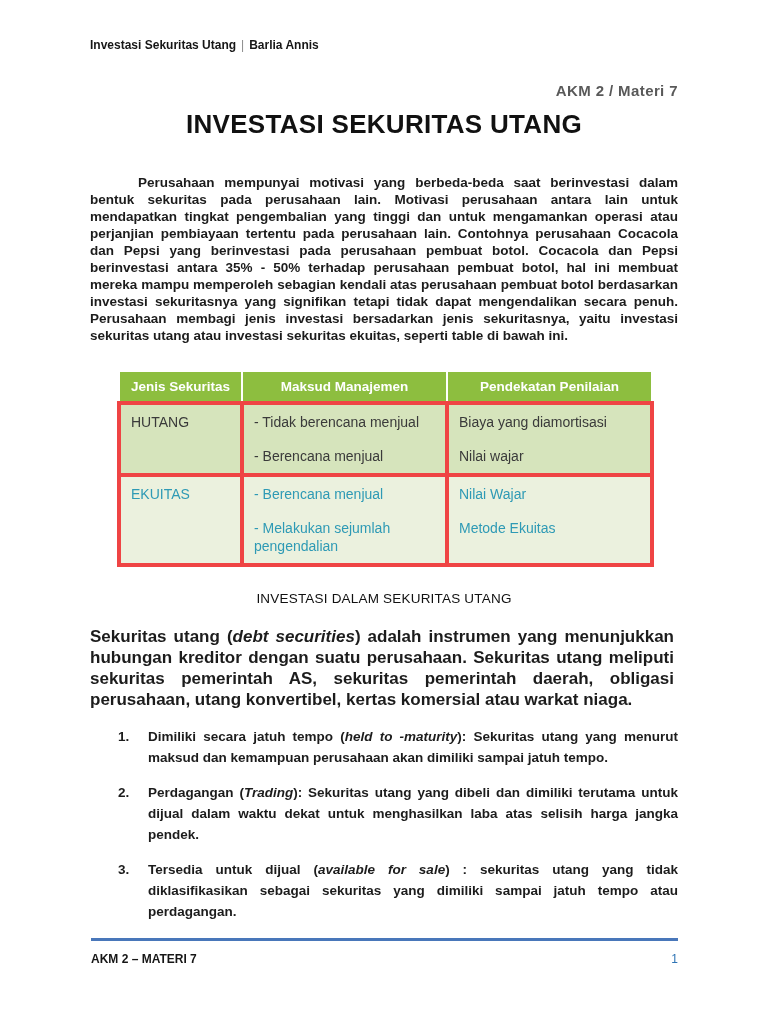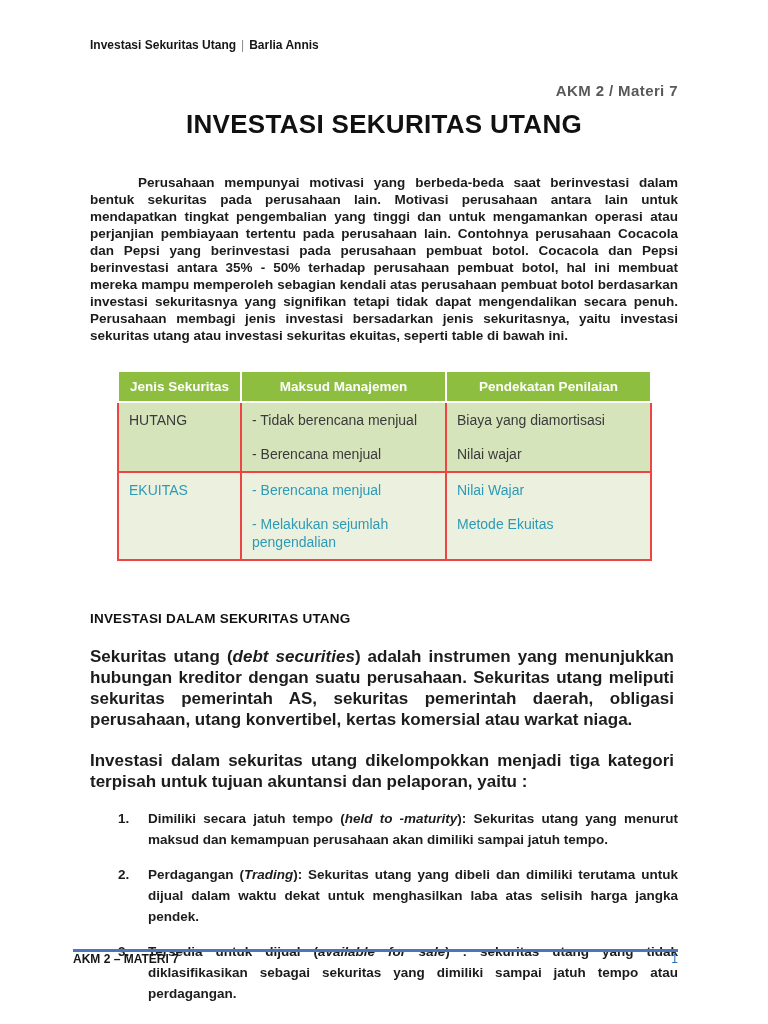--- a/index.html
+++ b/index.html
@@ -81,63 +81,64 @@
     background: var(--table-header-bg, #8DBE3F);
     color: #ffffff;
     font-weight: 700;
     font-size: 13.5px;
     padding: 7px 6px;
     border: 2px solid #ffffff;
   }
   .sec-table td {
     padding: 8px 10px;
     vertical-align: top;
-    border: 2px solid #ef4444;
+    border: 4px solid #ef4444;
     line-height: 18px;
   }
   .row-hutang td {
     background: var(--row1-bg, #D6E4BC);
     color: #3a3a3a;
   }
   .row-ekuitas td {
     background: var(--row2-bg, #EBF1DE);
     color: var(--teal-text, #2E9AB5);
   }
   .cell-line.spaced { margin-top: 16px; }
 
   
   .section-heading {
-    text-align: left;
-    margin-top: 50px;
-    font-size: 13.5px;
-    font-weight: 700;
+    text-align: center;
+    margin-top: 24px;
+    font-size: 13.5px;
+    font-weight: 400;
     letter-spacing: 0.2px;
     color: #111111;
   }
 
   
   .num-list { margin-top: 16px; }
   .list-item {
     display: flex;
     margin: 0 0 14px 28px;
     font-size: 13.5px;
     line-height: 21px;
     font-weight: 700;
     color: #1c1c1c;
   }
   .list-item .num { width: 30px; flex: none; }
   .list-item .li-text { flex: 1; text-align: justify; }
 
   
   .footer {
     position: absolute;
-    left: 73px;
+    left: 91px;
     right: 90px;
     bottom: 58px;
     border-top: 3px solid var(--footer-line, #4977BA);
+    padding-top: 11px;
     display: flex;
     justify-content: space-between;
     align-items: baseline;
     font-size: 12px;
   }
   .footer-left {
     font-weight: 700;
     color: #161616;
   }
   .page-num {
@@ -196,21 +197,20 @@
           <div class="cell-line spaced">Metode Ekuitas</div>
         </td>
       </tr>
     </tbody>
   </table>
 
   <div class="section-heading">INVESTASI DALAM SEKURITAS UTANG</div>
 
   <p class="body-text"><span>Sekuritas utang (</span><i>debt securities</i><span>) adalah instrumen yang menunjukkan hubungan kreditor dengan suatu perusahaan. Sekuritas utang meliputi sekuritas pemerintah AS, sekuritas pemerintah daerah, obligasi perusahaan, utang konvertibel, kertas komersial atau warkat niaga.</span></p>
 
-  <p class="body-text">Investasi dalam sekuritas utang dikelompokkan menjadi tiga kategori terpisah untuk tujuan akuntansi dan pelaporan, yaitu :</p>
 
   <div class="num-list">
     <div class="list-item">
       <span class="num">1.</span>
       <span class="li-text"><span>Dimiliki secara jatuh tempo (</span><i>held to -maturity</i><span>): Sekuritas utang yang menurut maksud dan kemampuan perusahaan akan dimiliki sampai jatuh tempo.</span></span>
     </div>
     <div class="list-item">
       <span class="num">2.</span>
       <span class="li-text"><span>Perdagangan (</span><i>Trading</i><span>): Sekuritas utang yang dibeli dan dimiliki terutama untuk dijual dalam waktu dekat untuk menghasilkan laba atas selisih harga jangka pendek.</span></span>
     </div>

